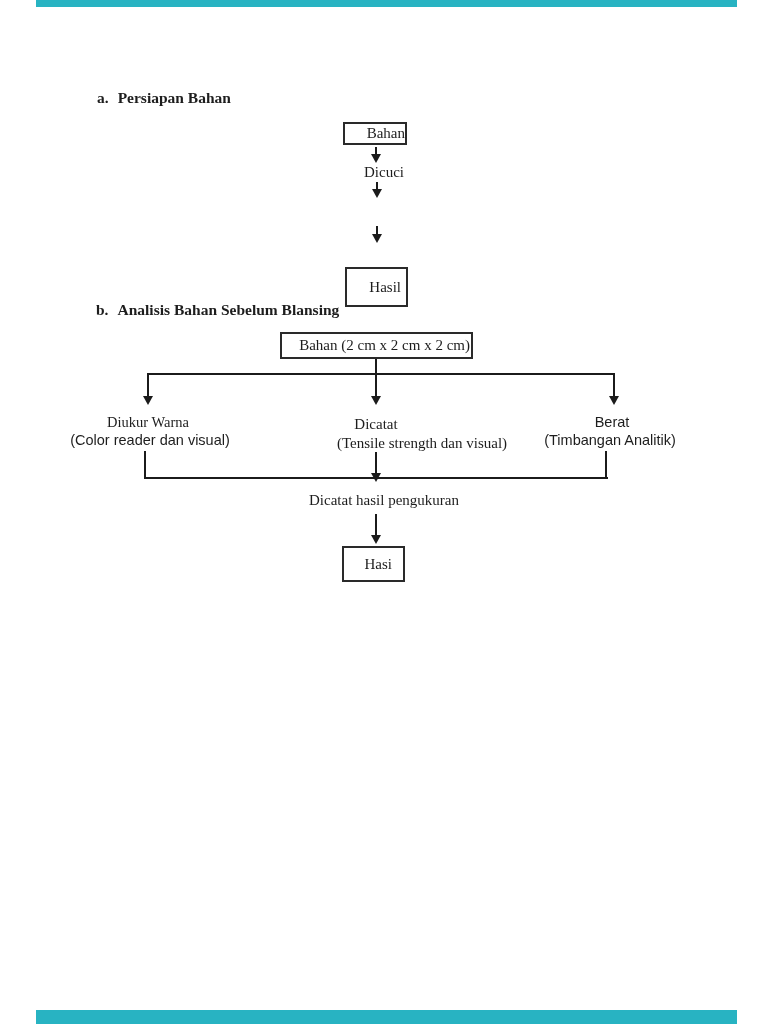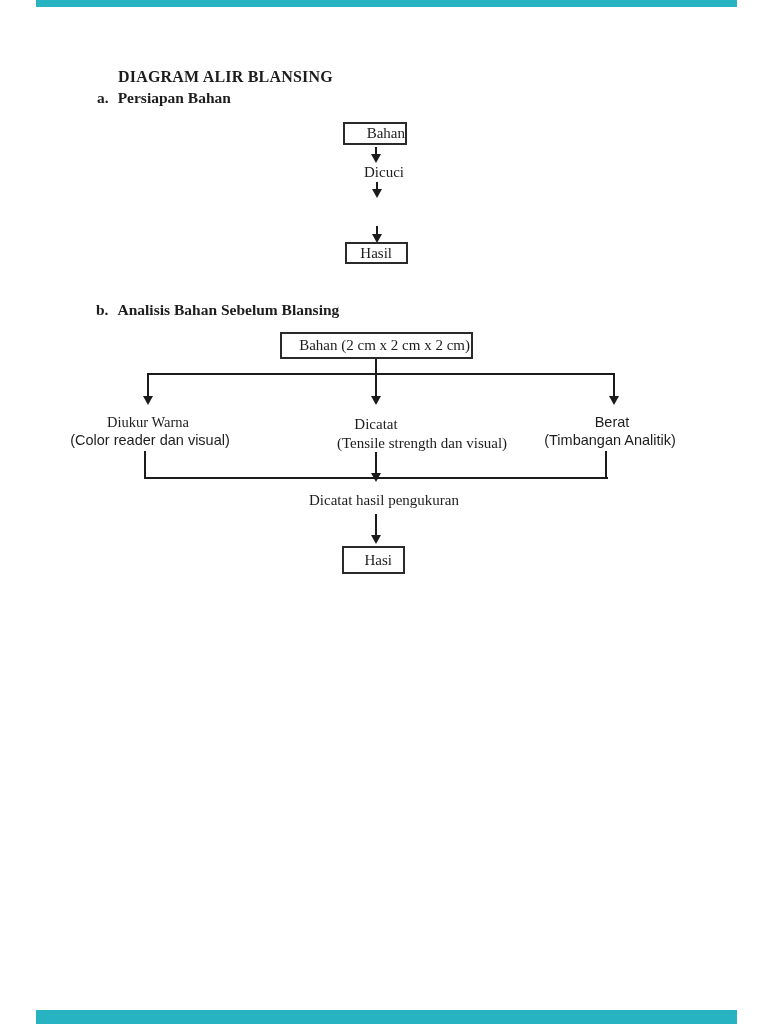--- a/index.html
+++ b/index.html
@@ -23,21 +23,20 @@
   .varrow .tip{width:0;height:0;border-left:5px solid transparent;border-right:5px solid transparent;border-top:9px solid #1b1b1b;}
 </style>
 </head>
 <body>
 
 <div class="page">
 
   <div class="teal-bar teal-top"></div>
   <div class="teal-bar teal-bottom"></div>
 
-  <div class="doc-title">DIAGRAM ALIR BLANSING</div>
 
   <div class="sec-head sec-a">
     <span>a.</span>
     <span>Persiapan Bahan</span>
   </div>
 
   <div class="fbox" style="left:343px;top:122px;width:64px;height:23px;padding-right:0;">Bahan</div>
 
   <div class="varrow" style="left:376px;top:147px;">
     <div class="shaft" style="height:7px;"></div>
@@ -50,21 +49,21 @@
     <div class="shaft" style="height:7px;"></div>
     <div class="tip"></div>
   </div>
 
 
   <div class="varrow" style="left:377px;top:226px;">
     <div class="shaft" style="height:8px;"></div>
     <div class="tip"></div>
   </div>
 
-  <div class="fbox" style="left:345px;top:242px;width:63px;height:22px;padding-right:14px;">Hasil</div>
+  <div class="fbox" style="left:345px;top:267px;width:63px;height:40px;padding-right:5px;">Hasil</div>
 
   <div class="sec-head sec-b">
     <span>b.</span>
     <span>Analisis Bahan Sebelum Blansing</span>
   </div>
 
   <div class="fbox" style="left:280px;top:332px;width:193px;height:27px;padding-right:1px;">Bahan (2 cm x 2 cm x 2 cm)</div>
 
   <div class="vline" style="left:375px;top:359px;height:15px;"></div>
   <div class="hline" style="left:147px;top:373px;width:468px;"></div>
@@ -101,15 +100,15 @@
 
   <div class="hline" style="left:144px;top:477px;width:464px;"></div>
 
   <div class="ctext" style="left:384px;top:492px;">Dicatat hasil pengukuran</div>
 
   <div class="varrow" style="left:376px;top:514px;">
     <div class="shaft" style="height:21px;"></div>
     <div class="tip"></div>
   </div>
 
-  <div class="fbox" style="left:342px;top:546px;width:63px;height:28px;padding-right:11px;">Hasi</div>
+  <div class="fbox" style="left:342px;top:546px;width:63px;height:36px;padding-right:11px;">Hasi</div>
 
 </div>
 
 </body></html>

